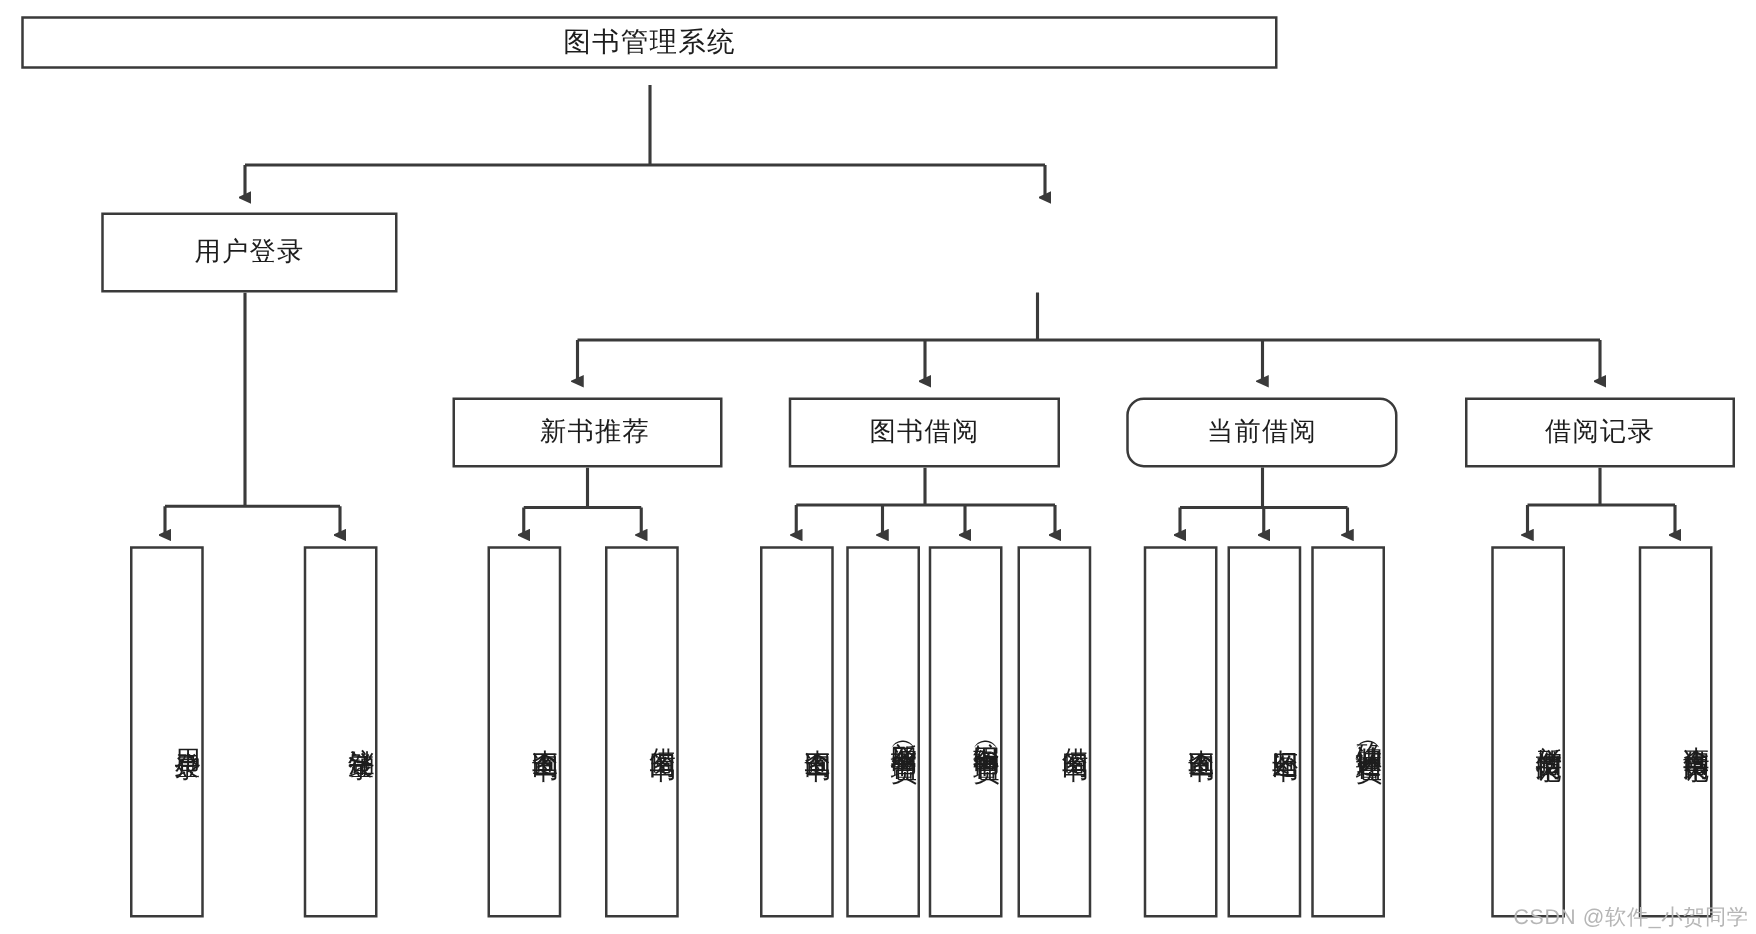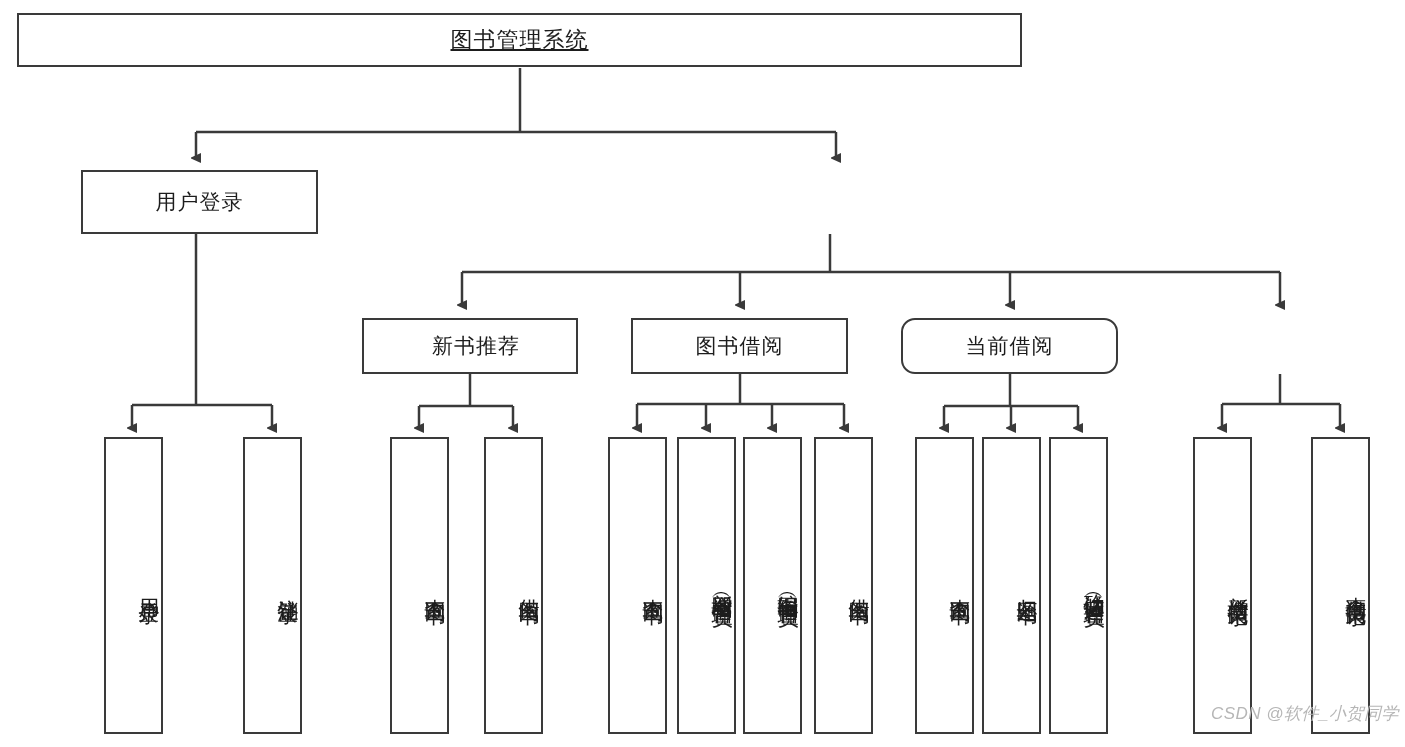--- a/index.html
+++ b/index.html
@@ -57,27 +57,26 @@
     text-orientation: upright;
     display: block;
     text-align: center;
   }
   .node.title {
     font-size: 22px;
   }
   #watermark {
     position: absolute;
     right: 6px;
-    bottom: 22px;
+    bottom: 2px;
     font-size: 17px;
     color: #b6b6b6;
     letter-spacing: 0.5px;
     z-index: 5;
     white-space: nowrap;
-    font-style: italic;
   }
 </style>
 </head>
 <body>
 
 <div id="canvas">
 
   <svg id="wires" viewBox="0 0 1405 747" xmlns="http://www.w3.org/2000/svg">
     <defs>
       <marker id="arrow" markerWidth="10" markerHeight="10" refX="5" refY="5" orient="auto" markerUnits="userSpaceOnUse">
@@ -121,36 +120,39 @@
       <path d="M1011,406 L1011,428" marker-end="url(#arrow)"></path>
       <path d="M1078,406 L1078,428" marker-end="url(#arrow)"></path>
 
       <path d="M1280,374 L1280,404"></path>
       <path d="M1222,404 L1340,404"></path>
       <path d="M1222,404 L1222,428" marker-end="url(#arrow)"></path>
       <path d="M1340,404 L1340,428" marker-end="url(#arrow)"></path>
     </g>
   </svg>
 
-  <div class="node h title" style="left:17px; top:13px; width:1005px; height:54px;text-decoration:underline;">
+  <div class="node h title" style="left:17px; top:13px; width:1005px; height:42px;">
     <span>图书管理系统</span>
   </div>
 
   <div class="node h" style="left:81px; top:170px; width:237px; height:64px;">
     <span>用户登录</span>
   </div>
 
   <div class="node h" style="left:362px; top:318px; width:216px; height:56px;padding-left:12px;">
     <span>新书推荐</span>
   </div>
   <div class="node h" style="left:631px; top:318px; width:217px; height:56px;">
     <span>图书借阅</span>
   </div>
   <div class="node h" style="left:901px; top:318px; width:217px; height:56px;border-radius:14px;">
     <span>当前借阅</span>
+  </div>
+  <div class="node h" style="left:1172px; top:318px; width:216px; height:56px;">
+    <span>借阅记录</span>
   </div>
 
   <div class="node v" style="left:104px; top:437px; width:59px; height:297px;">
     <span class="vtext">用户登录</span>
   </div>
   <div class="node v" style="left:243px; top:437px; width:59px; height:297px;">
     <span class="vtext">注销登录</span>
   </div>
 
   <div class="node v" style="left:390px; top:437px; width:59px; height:297px;">

